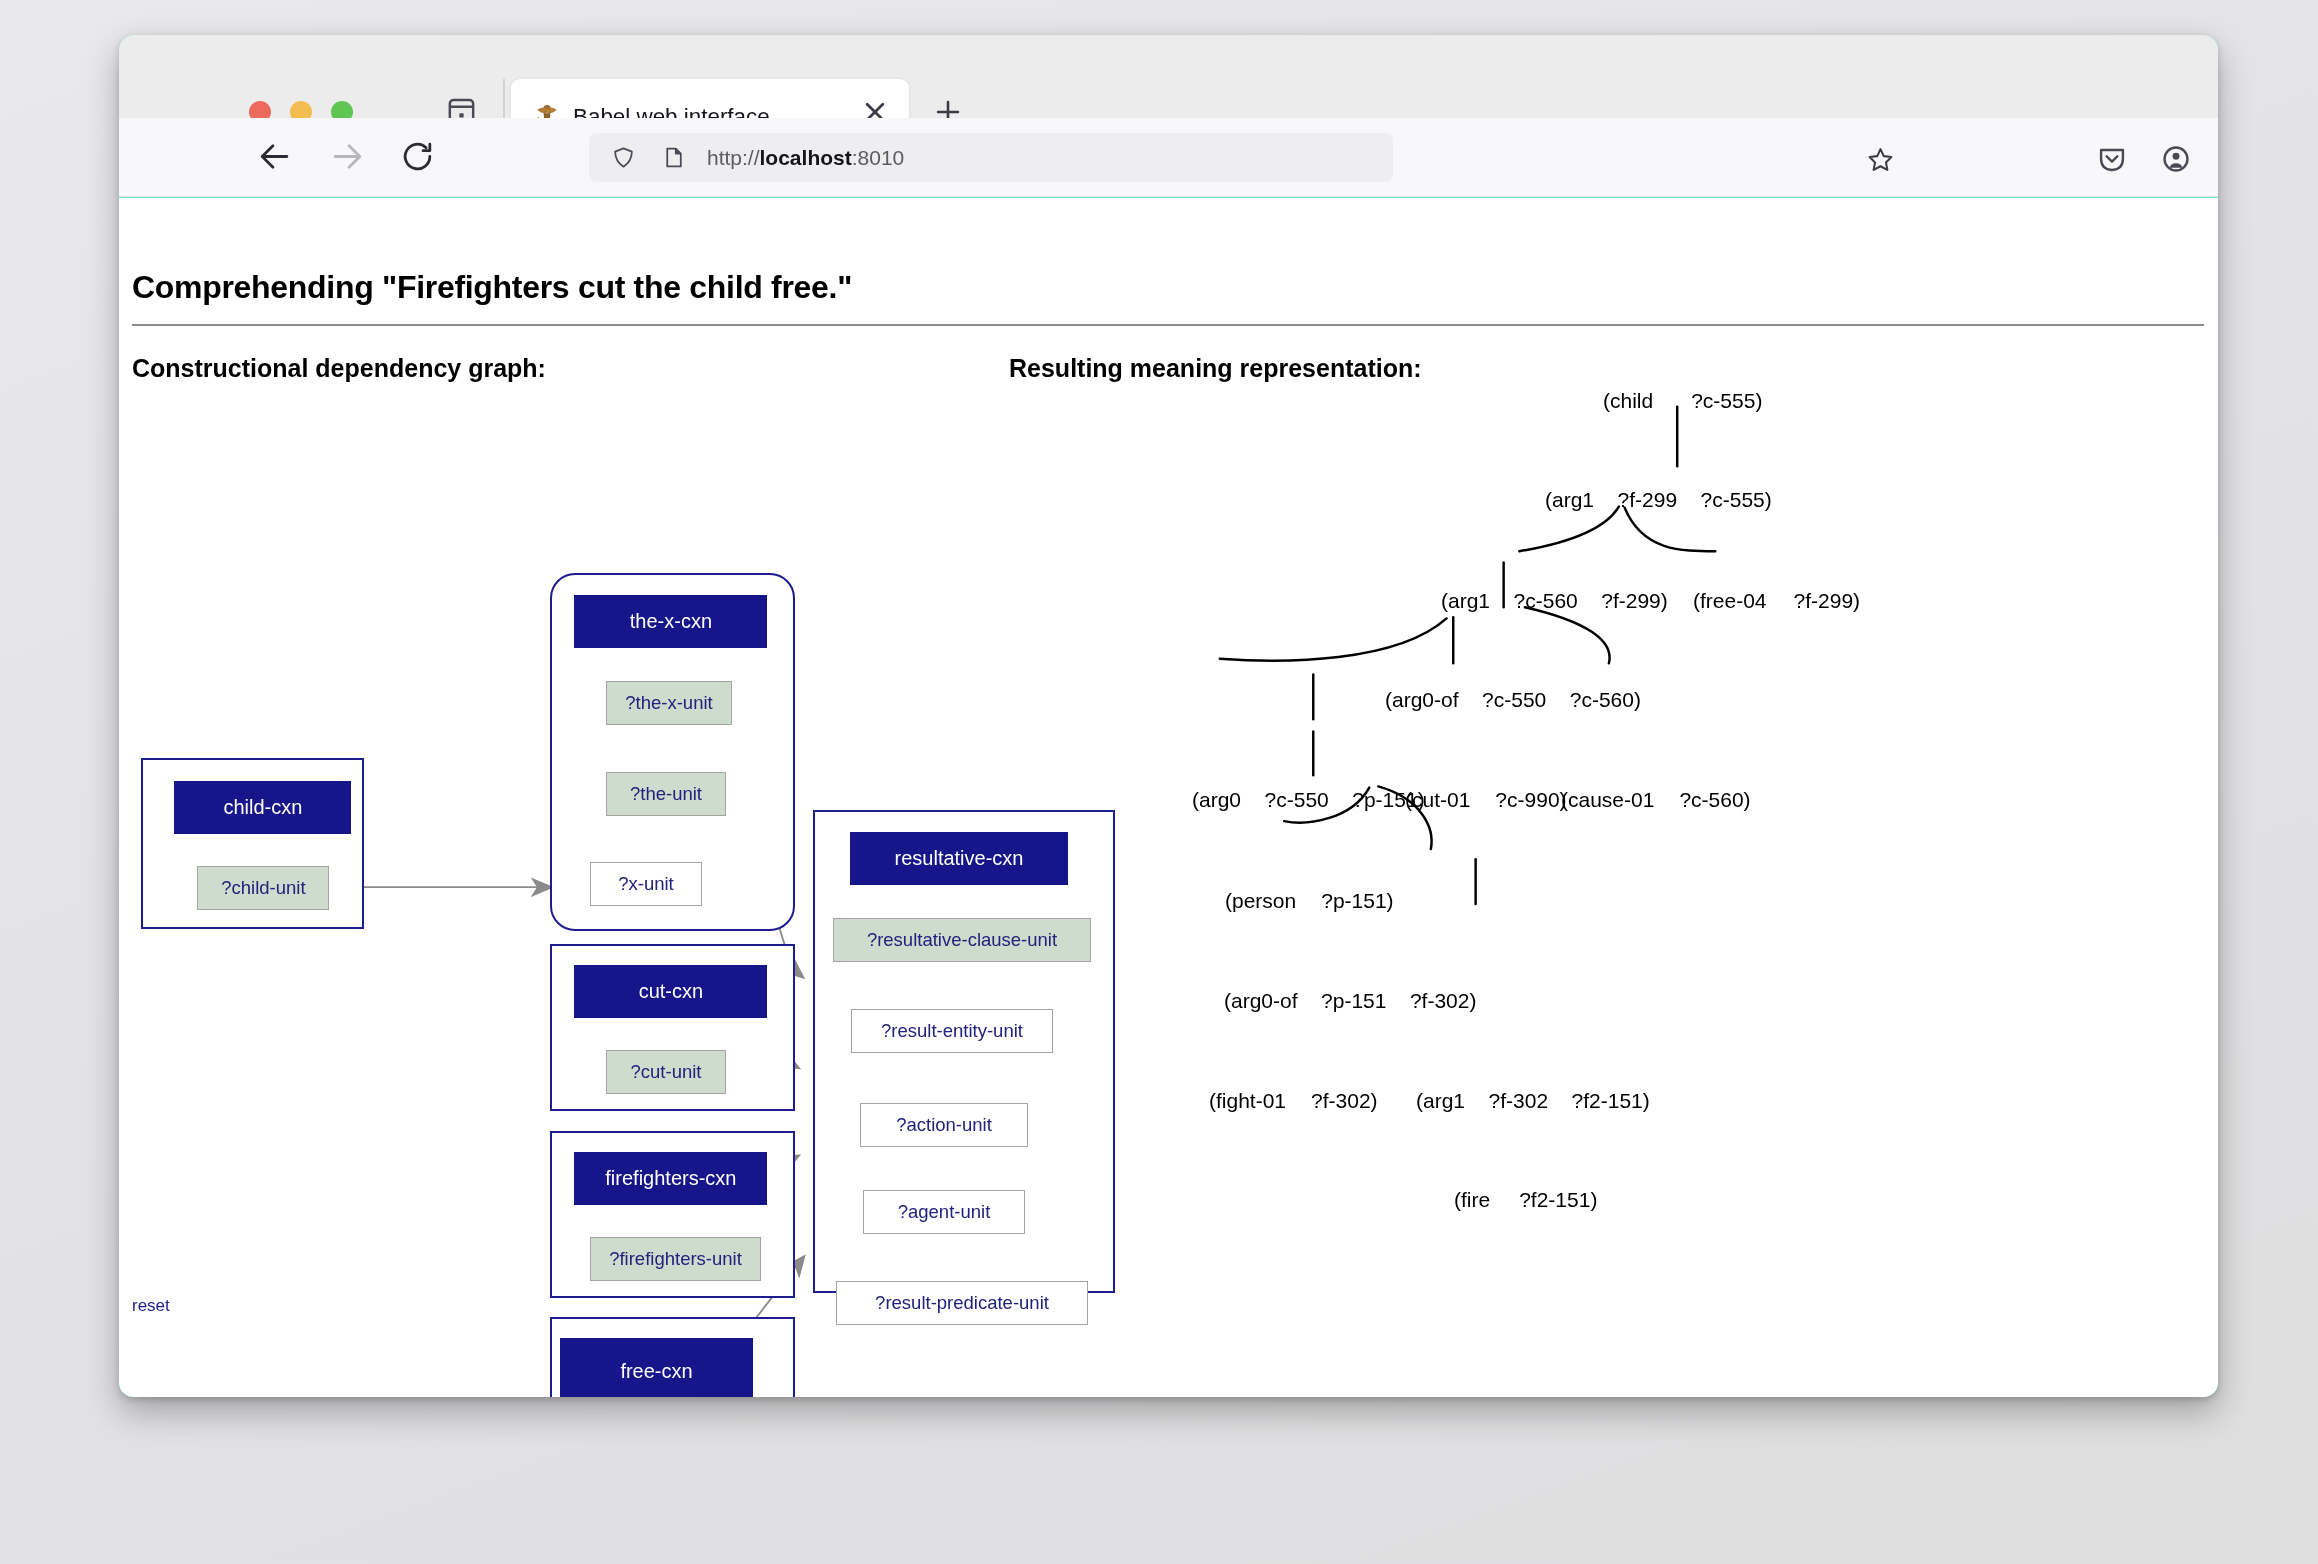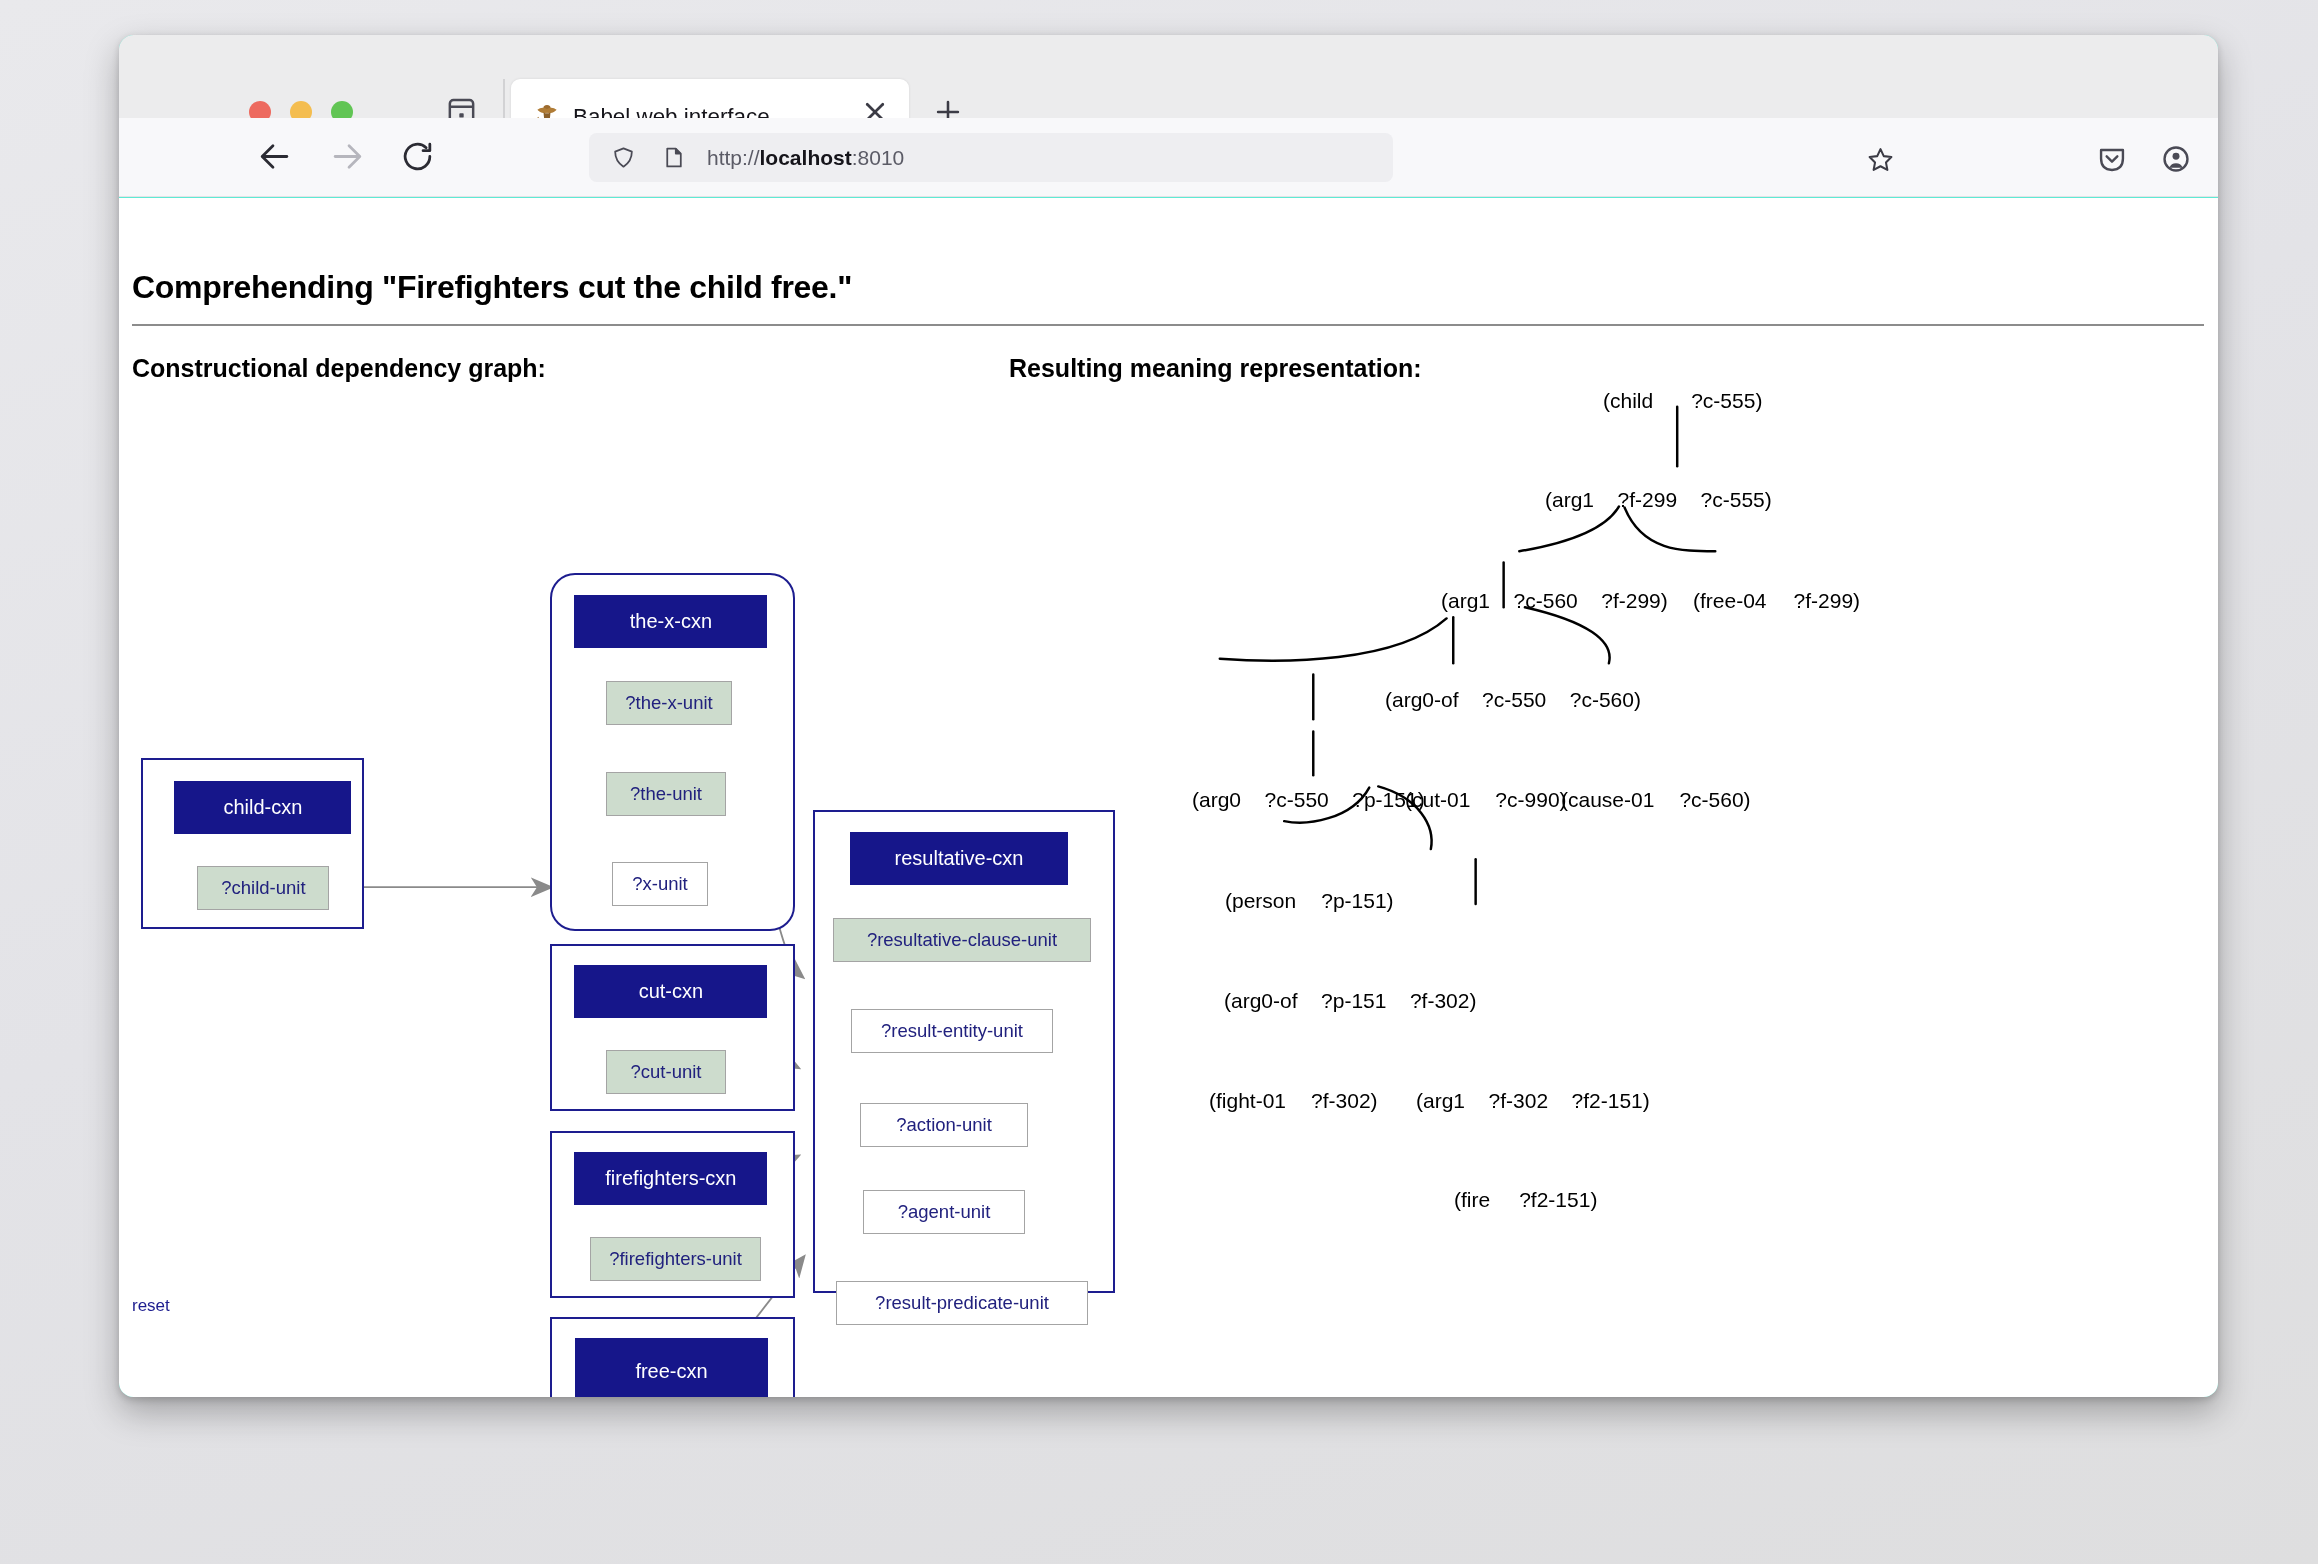--- a/index.html
+++ b/index.html
@@ -278,35 +278,35 @@
 
       <div class="cxn-box" style="left:22.4px;top:375px;width:223px;height:171px;">
         <div class="cxn-header" style="left:31px;top:21px;width:177px;height:53px;">child-cxn</div>
         <div class="unit-box unit-bound" style="left:54px;top:106px;width:132px;height:44px;">?child-unit</div>
       </div>
 
       <div class="cxn-box" style="left:431px;top:190px;width:245px;height:358px;border-radius:25px;">
         <div class="cxn-header" style="left:22.4px;top:20px;width:193px;height:53px;">the-x-cxn</div>
         <div class="unit-box unit-bound" style="left:54px;top:106px;width:126px;height:44px;">?the-x-unit</div>
         <div class="unit-box unit-bound" style="left:54px;top:197px;width:120px;height:44px;">?the-unit</div>
-        <div class="unit-box unit-free" style="left:60px;top:287px;width:96px;height:44px;">?x-unit</div>
+        <div class="unit-box unit-free" style="left:38px;top:287px;width:112px;height:44px;">?x-unit</div>
       </div>
 
       <div class="cxn-box" style="left:431px;top:561px;width:245px;height:167px;">
         <div class="cxn-header" style="left:22.4px;top:18.5px;width:193px;height:53px;">cut-cxn</div>
         <div class="unit-box unit-bound" style="left:54px;top:104px;width:120px;height:44px;">?cut-unit</div>
       </div>
 
       <div class="cxn-box" style="left:431px;top:748px;width:245px;height:167px;">
         <div class="cxn-header" style="left:22.4px;top:18.5px;width:193px;height:53px;">firefighters-cxn</div>
         <div class="unit-box unit-bound" style="left:38px;top:104px;width:171px;height:44px;">?firefighters-unit</div>
       </div>
 
       <div class="cxn-box" style="left:431px;top:934px;width:245px;height:167px;">
-        <div class="cxn-header" style="left:23px;top:18.5px;width:193px;height:67px;">free-cxn</div>
+        <div class="cxn-header" style="left:8px;top:18.5px;width:193px;height:67px;">free-cxn</div>
 
       </div>
 
       <div class="cxn-box" style="left:694px;top:427px;width:302px;height:483px;">
         <div class="cxn-header" style="left:35px;top:20px;width:218px;height:53px;">resultative-cxn</div>
         <div class="unit-box unit-bound" style="left:18px;top:106px;width:258px;height:44px;">?resultative-clause-unit</div>
         <div class="unit-box unit-free" style="left:36px;top:197px;width:202px;height:44px;">?result-entity-unit</div>
         <div class="unit-box unit-free" style="left:45px;top:291px;width:168px;height:44px;">?action-unit</div>
         <div class="unit-box unit-free" style="left:48px;top:378px;width:162px;height:44px;">?agent-unit</div>
         <div class="unit-box unit-free" style="left:21px;top:469px;width:252px;height:44px;">?result-predicate-unit</div>

